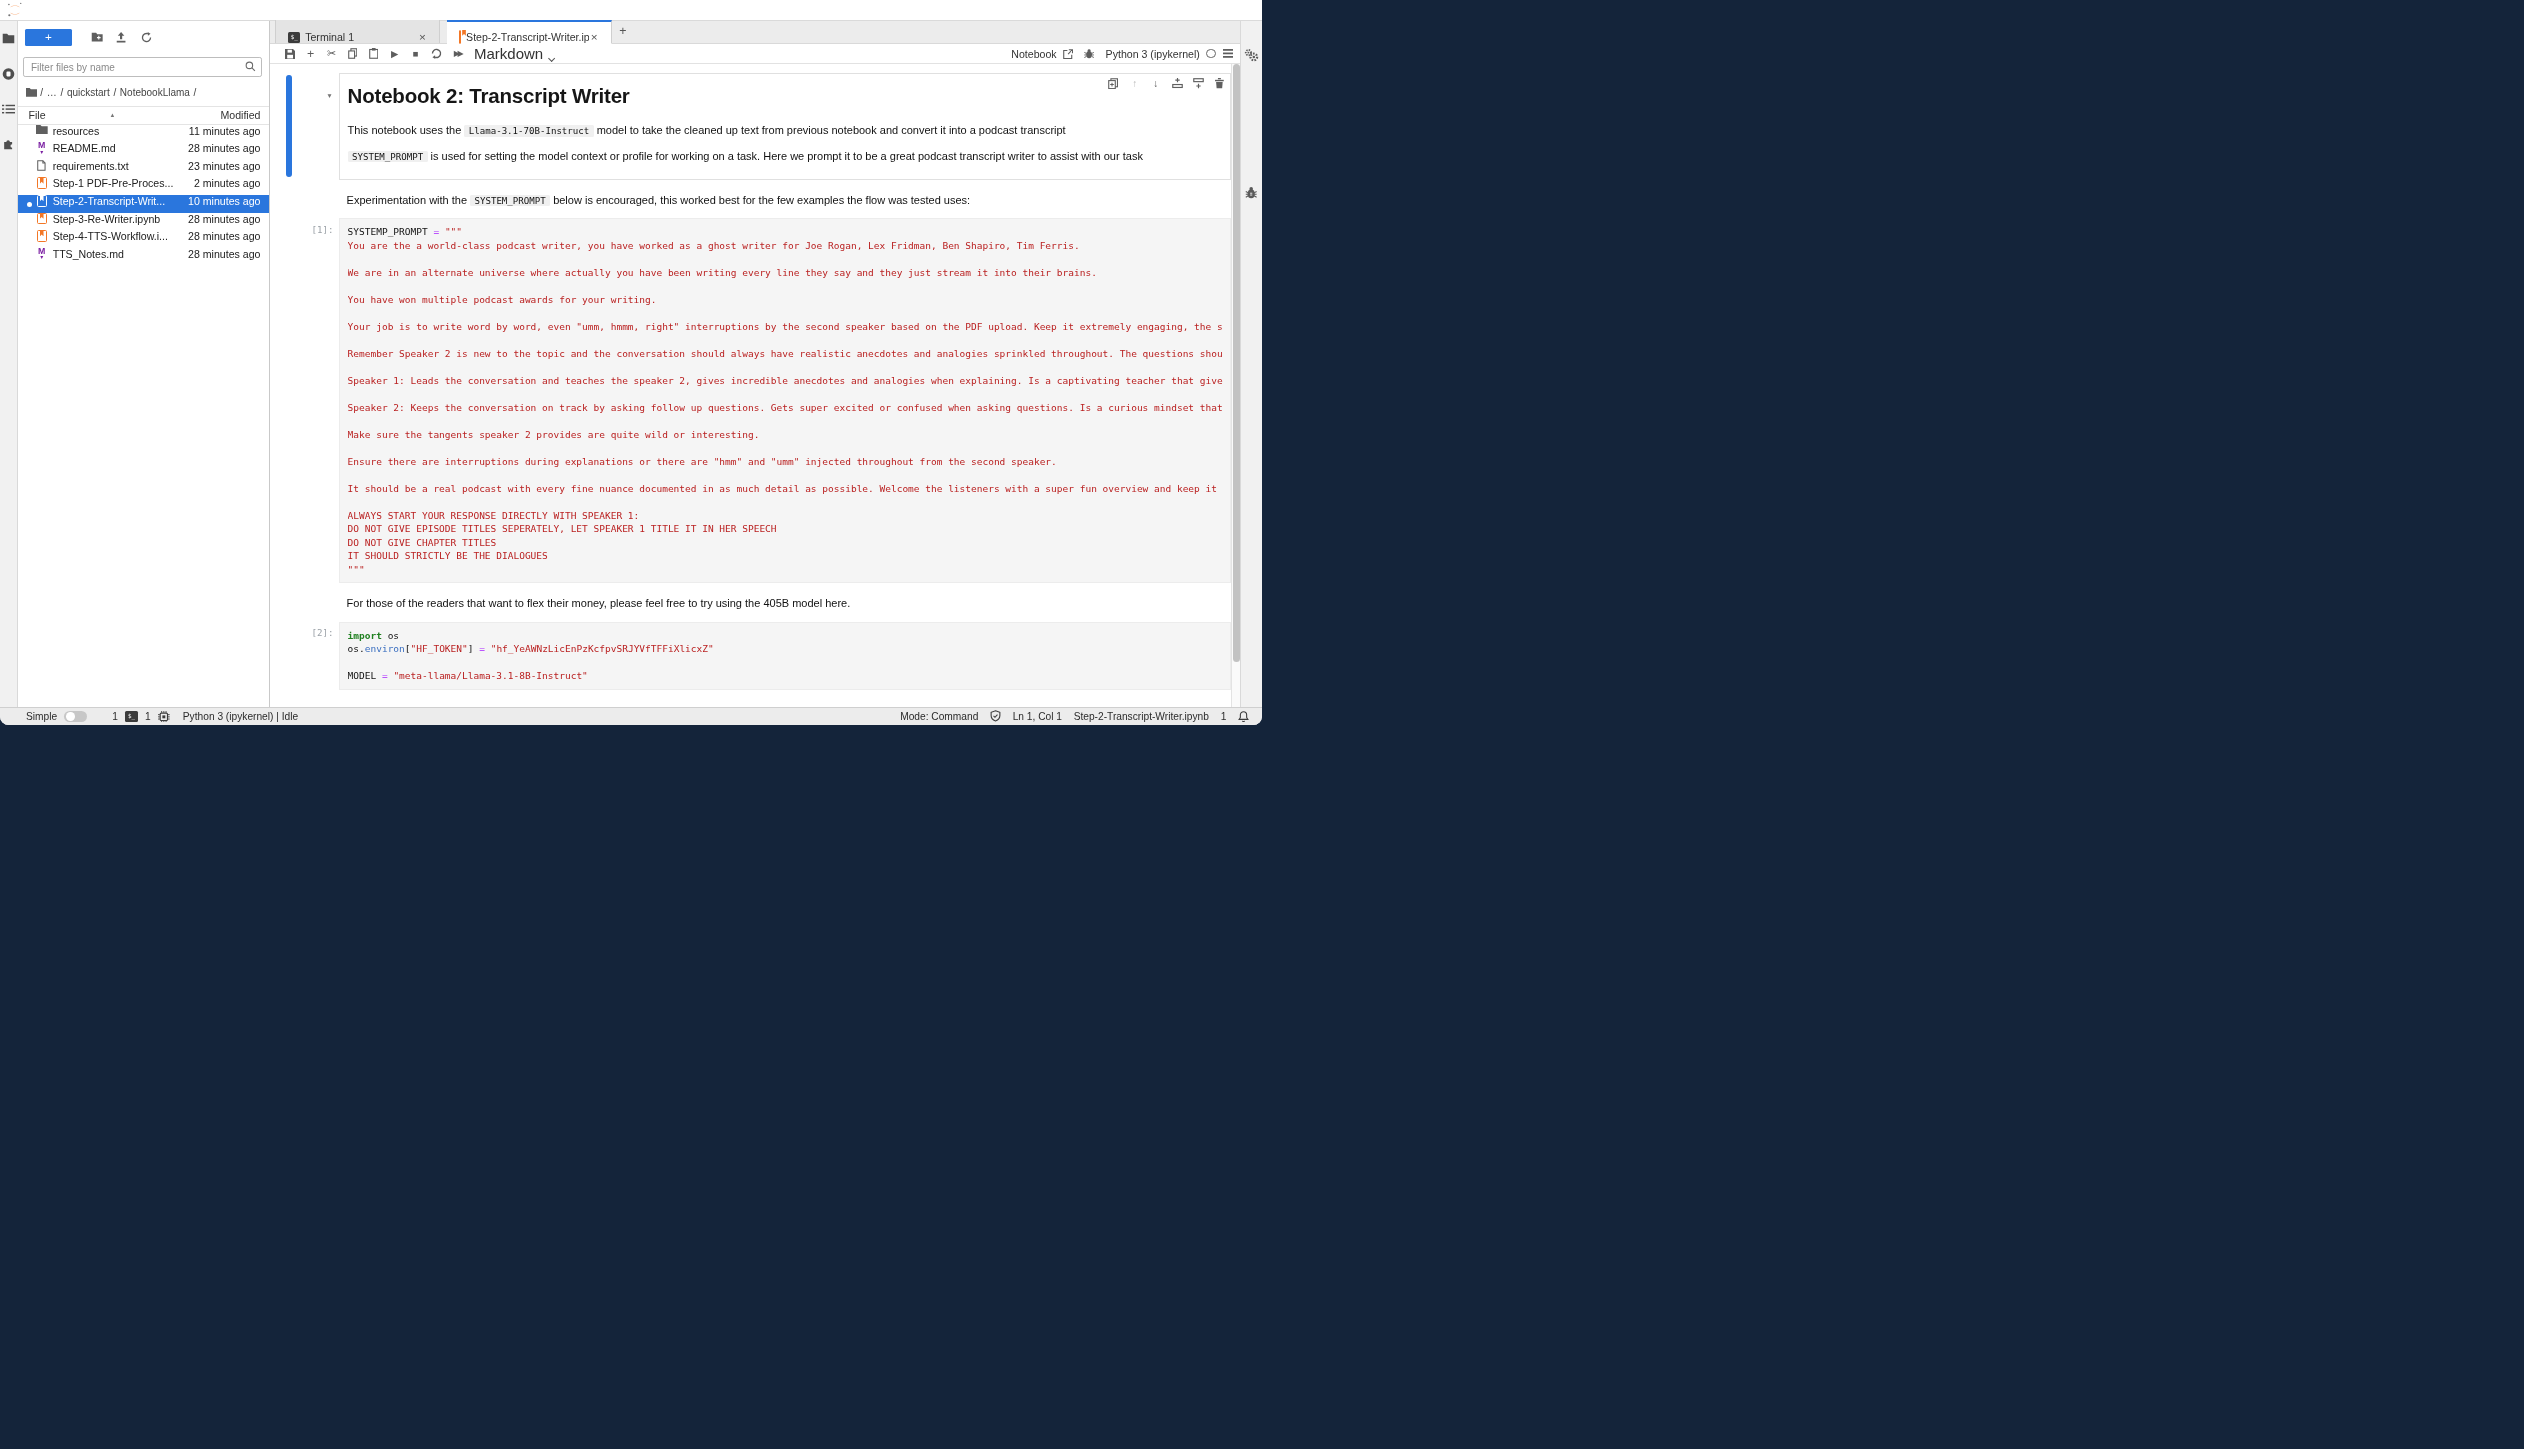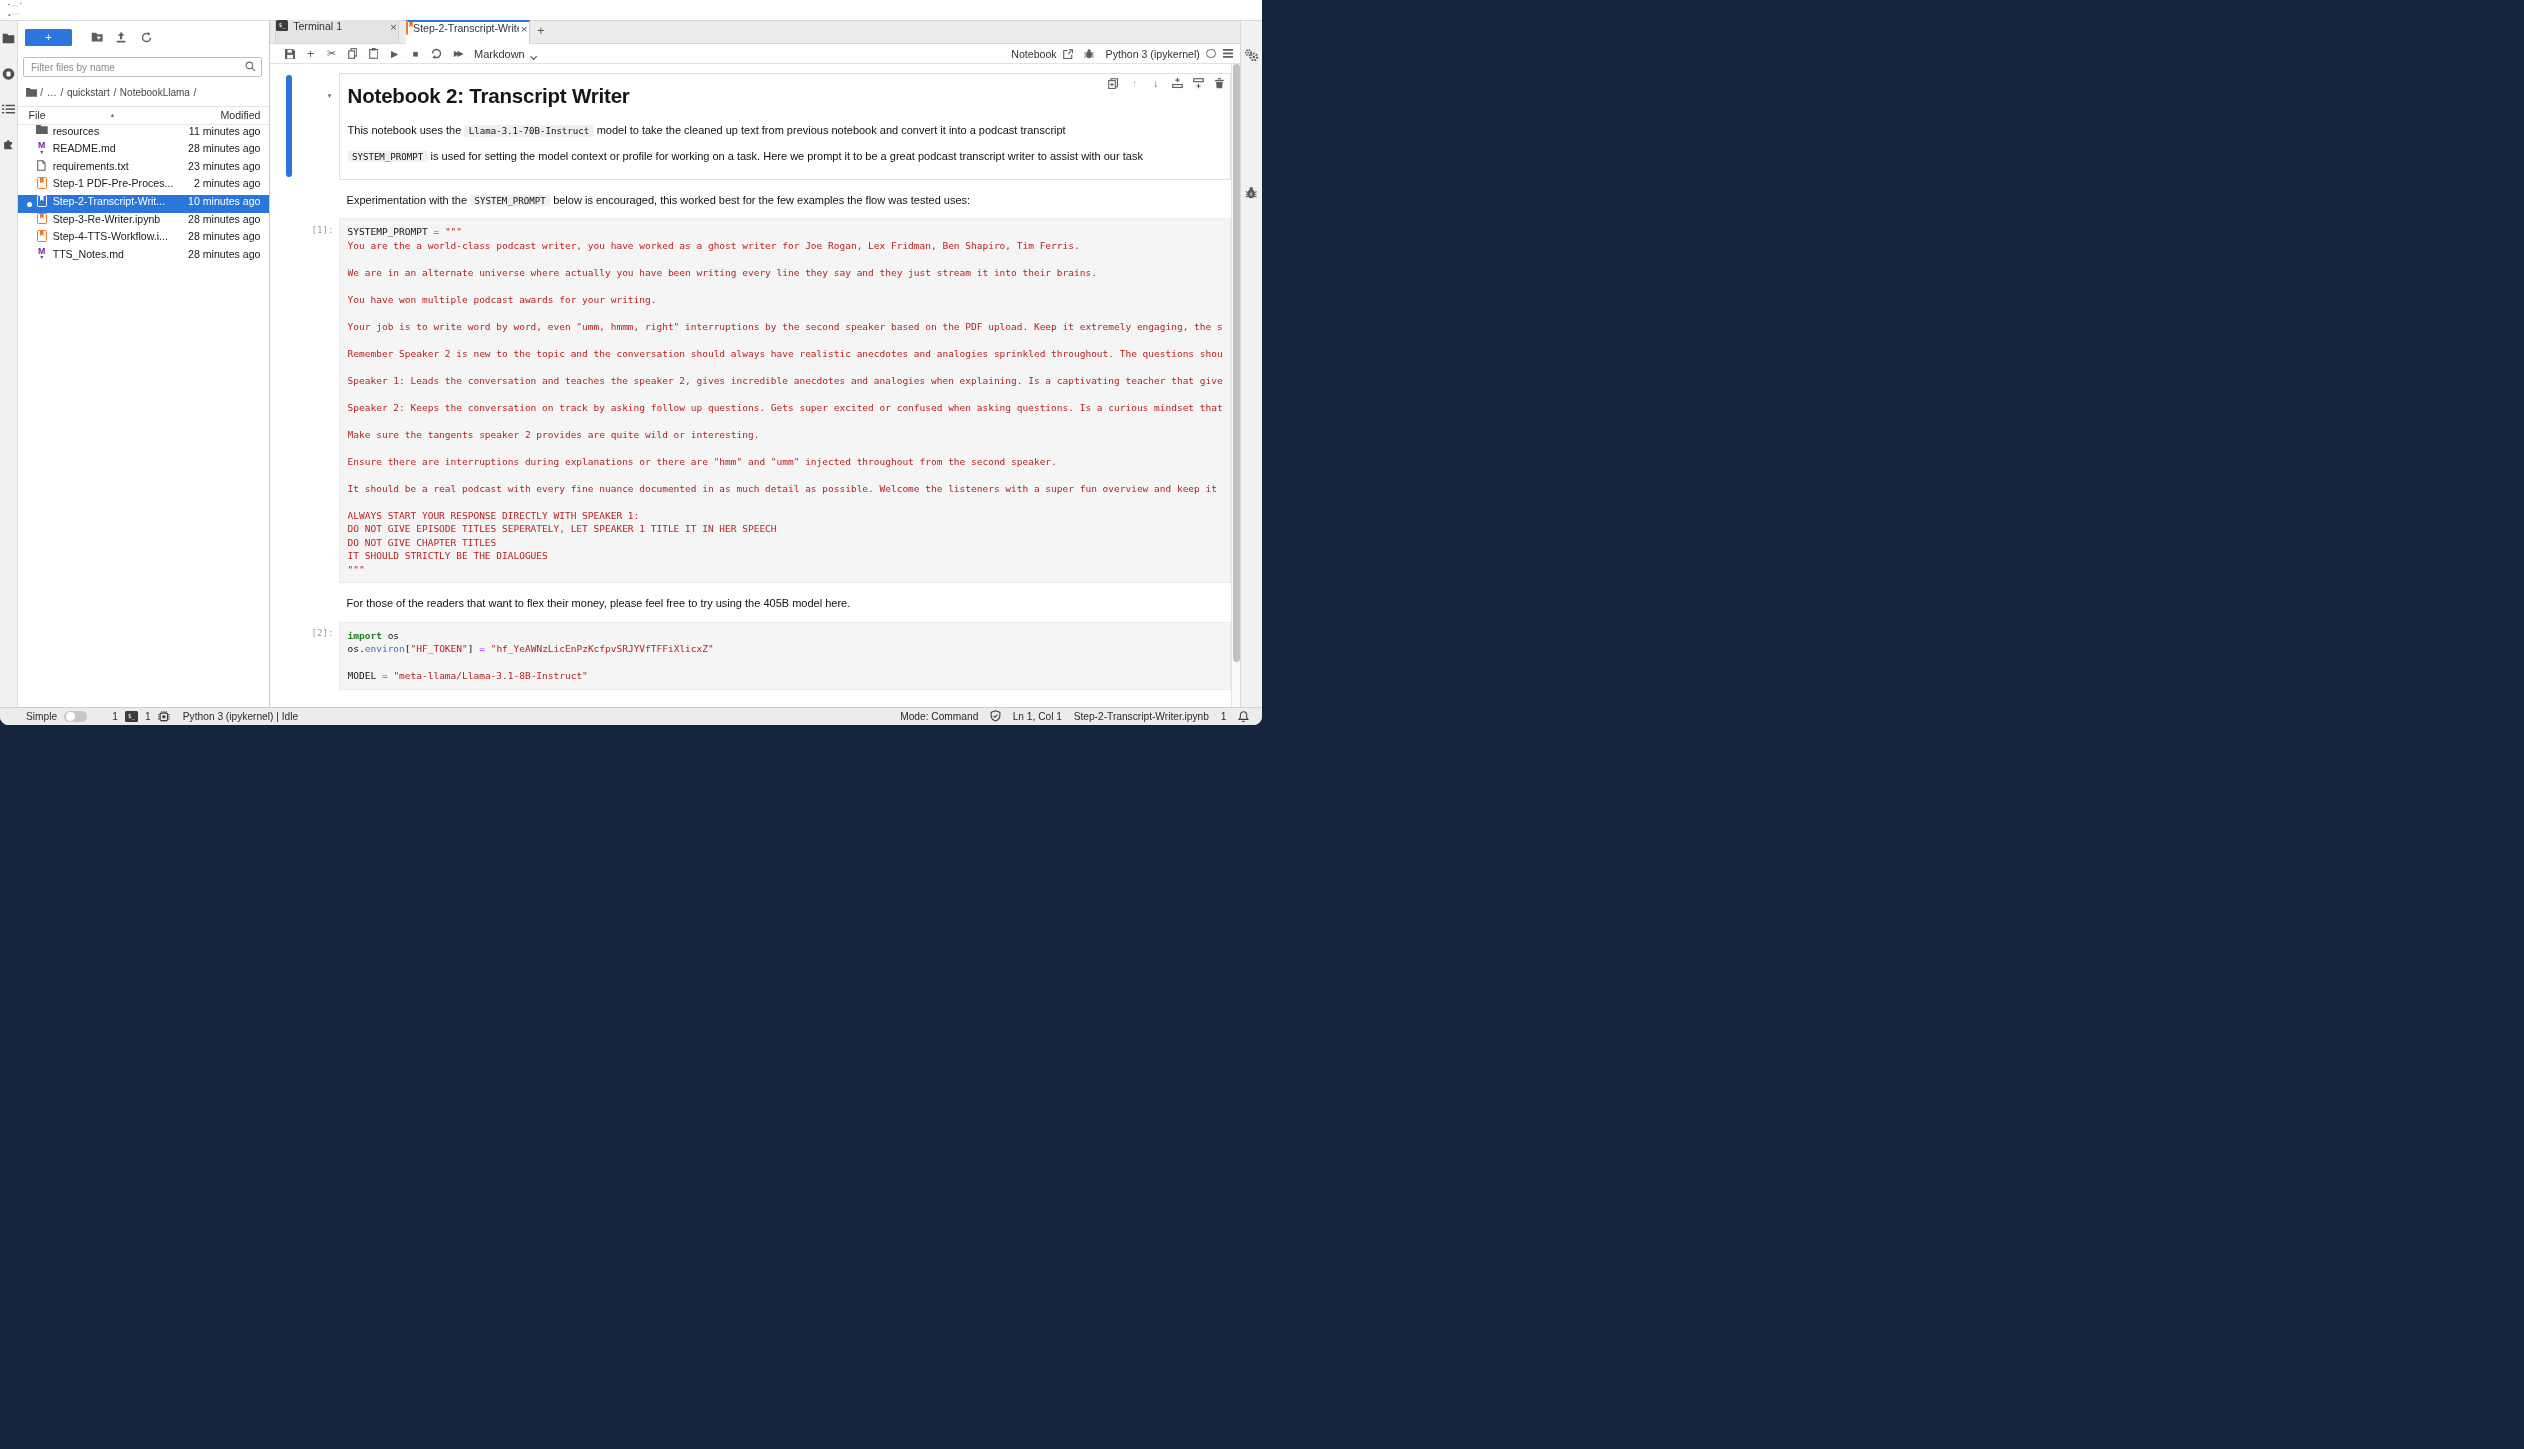--- a/index.html
+++ b/index.html
@@ -51,32 +51,32 @@
   .md-icon .m-arrow { display:block; font-size:5.1px; margin-top:-0.7px; }
   .nb-file-icon { width:10.2px; height:11.7px; border:1.2px solid #F37726; border-radius:1.5px; position:relative; background:#fff; }
   .nb-file-icon::after { content:""; position:absolute; top:-0.7px; left:2.2px; width:3.7px; height:5.9px; background:#F37726;
        clip-path:polygon(0 0,100% 0,100% 100%,50% 68%,0 100%); }
   .nb-file-icon.white { border-color:#fff; background:transparent; }
   .nb-file-icon.white::after { background:#fff; }
 
   
   .nbpanel { flex:1; display:flex; flex-direction:column; min-width:0; background:#fff; }
   .tabbar { height:23.4px; background:#ececec; display:flex; align-items:flex-end; flex:none; border-bottom:0.7px solid #d9d9d9; }
-  .tab { height:23px; width:124px; display:flex; align-items:flex-start; padding:0 0; font-size:10.6px; color:#333;
+  .tab { height:23px; width:165px; display:flex; align-items:flex-end; padding:0 12px; font-size:10.6px; color:#333;
          background:#e4e4e4; border-right:0.7px solid #cfcfcf; cursor:pointer; }
   .tab.first { margin-left:5.1px; border-left:0.7px solid #cfcfcf; }
   .tab .tab-label { flex:1; white-space:nowrap; overflow:hidden; margin-left:5.1px; }
   .tab .tab-close { color:#555; font-size:11.7px; padding:0 1.5px; }
   .tab.active { background:#fff; border-top:2.2px solid #2a76dd; height:23.4px; margin-left:6.6px; border-bottom:0.7px solid #fff; margin-bottom:-0.7px; }
   .newtab-btn { width:22px; height:23px; display:flex; align-items:center; justify-content:center; font-size:12.4px; color:#555; cursor:pointer; }
   .terminal-tab-icon { width:11.7px; height:11px; background:#3b3b3b; border-radius:1.5px; color:#fff;
       font-family:"DejaVu Sans Mono",monospace; font-size:5.9px; line-height:11px; text-align:center; flex:none; }
   .nb-toolbar { height:20.5px; display:flex; align-items:center; border-bottom:0.7px solid #e2e2e2; flex:none; padding:0 7.3px 0 8.8px; color:#5d5d5d; }
   .nbt-icon { width:21px; text-align:center; font-size:9.5px; cursor:pointer; display:flex; justify-content:center; }
-  .celltype-dd { display:flex; align-items:flex-end; gap:5.1px; margin-left:5.9px; font-size:11px; color:#333; cursor:pointer; }
+  .celltype-dd { display:flex; align-items:flex-end; gap:5.1px; margin-left:5.9px; font-size:15px; color:#333; cursor:pointer; }
   .chevron { width:5.1px; height:5.1px; border-right:1.2px solid #555; border-bottom:1.2px solid #555; transform:rotate(45deg) translateY(-1.5px); }
   .nbt-right { margin-left:auto; display:flex; align-items:center; gap:6.6px; font-size:10.6px; color:#333; }
   .kernel-circle { width:9.5px; height:9.5px; border:1.2px solid #666; border-radius:50%; }
 
   
   .nb-scroll { flex:1; position:relative; overflow:hidden; background:#fff; }
   .nb-cells { position:absolute; inset:0 8.8px 0 0; padding-top:8.8px; }
   .vscrollbar { position:absolute; right:0; top:0; bottom:0; width:8.8px; background:#fafafa; border-left:0.7px solid #e3e3e3; }
   .vscrollbar .thumb { position:absolute; top:0; left:0.7px; width:7.3px; height:93%; background:#c2c2c2; border-radius:3.7px; }
 

